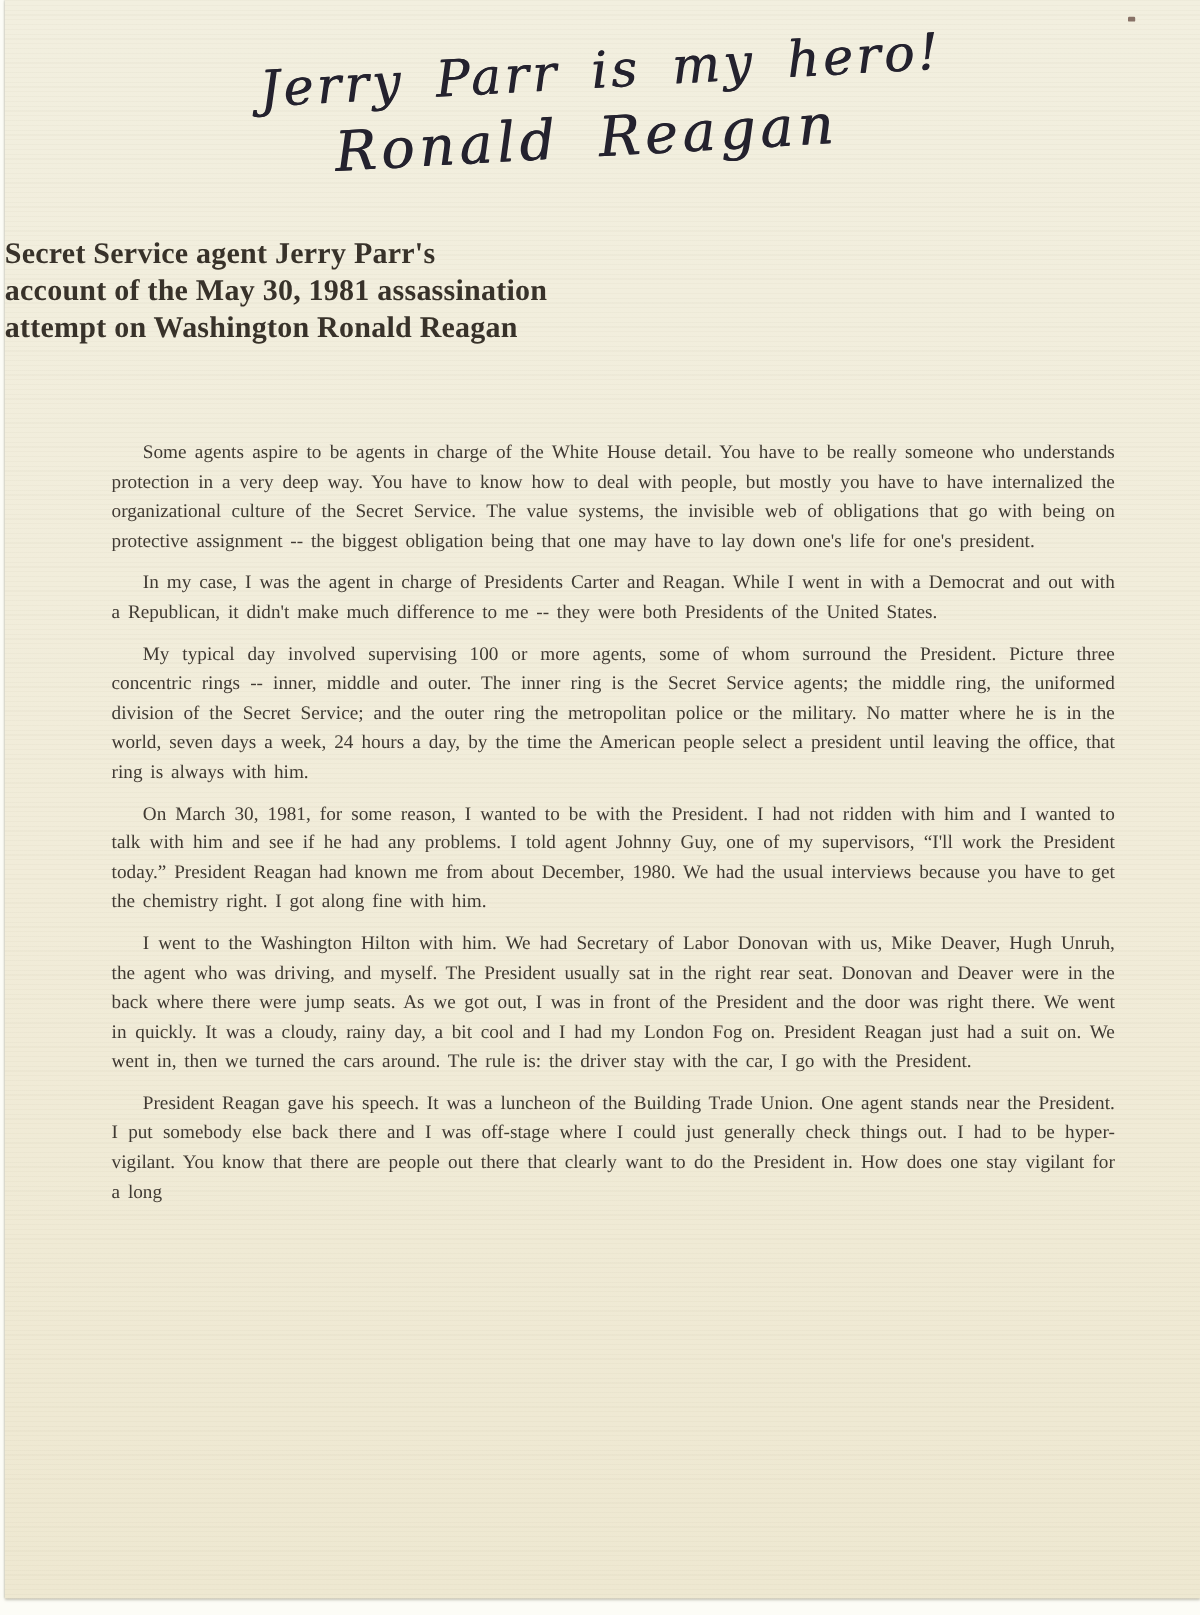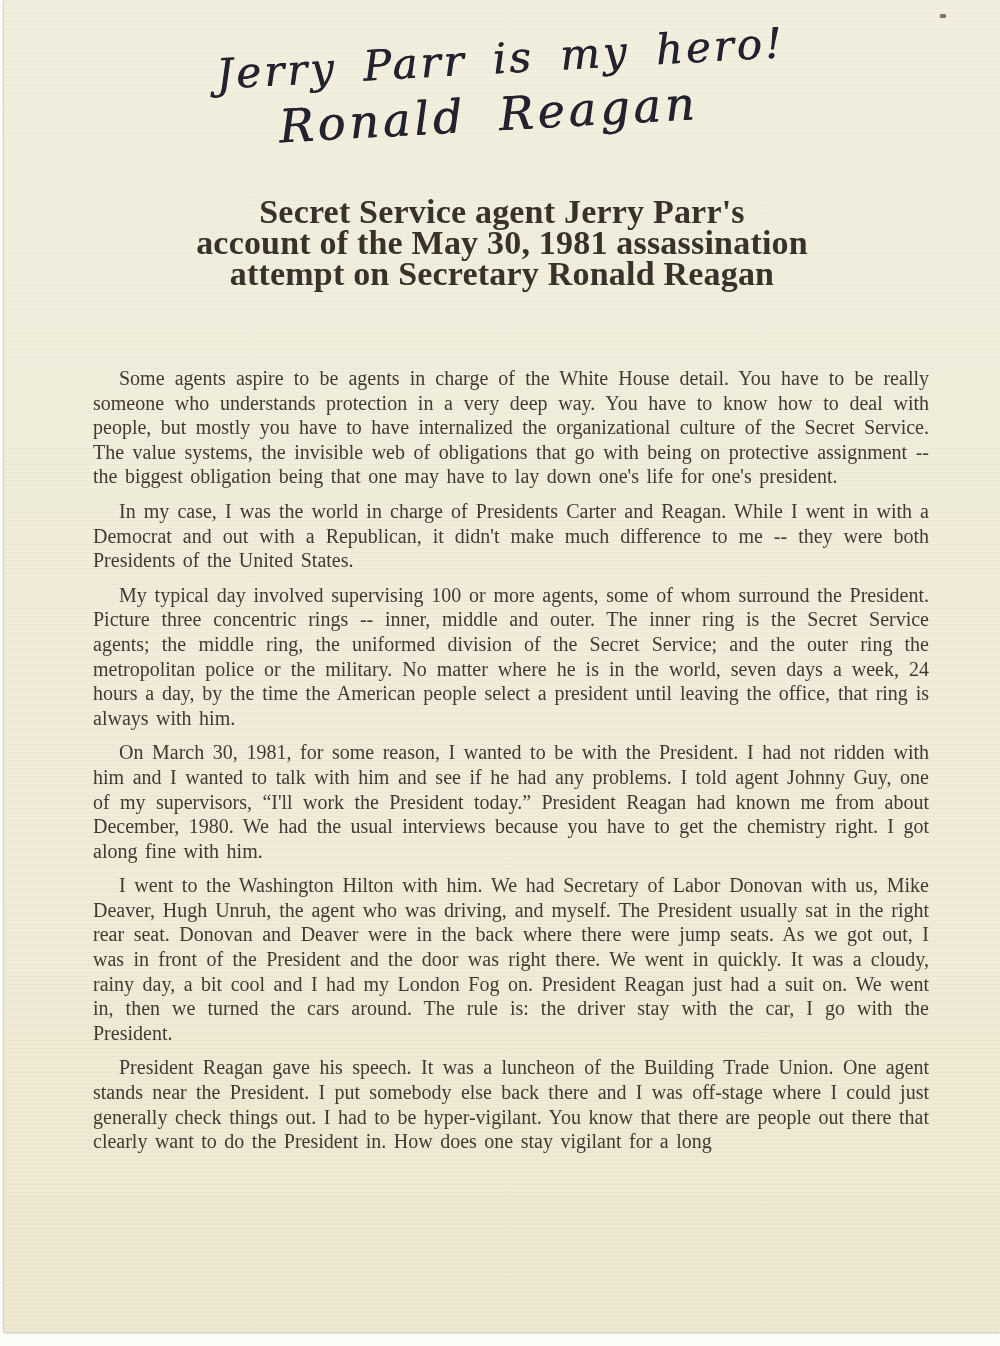--- a/index.html
+++ b/index.html
@@ -57,34 +57,33 @@
     margin-right: 30px;
     letter-spacing: 4px;
     text-shadow: 0.7px 0 currentColor;
     word-spacing: 14px;
   }
   .doc-title {
     position: absolute;
     left: 0;
     top: 196px;
     width: 100%;
-    text-align: center;
     color: #38322a;
     font-weight: bold;
-    font-size: 34px;
+    font-size: 25px;
     line-height: 31px;
     letter-spacing: 0.2px;
   }
   .body-text {
     position: absolute;
     left: 89px;
     top: 366px;
     width: 836px;
     color: #403a33;
-    font-size: 20px;
+    font-size: 16px;
     line-height: 24.6px;
     text-align: justify;
     word-spacing: 2.5px;
   }
   .body-text p {
     margin: 0 0 10px 0;
     text-indent: 26px;
   }
 </style>
 </head>
@@ -95,25 +94,25 @@
   <div class="speck"></div>
 
   <div class="inscription">
     <div class="ins-line1">Jerry Parr is my hero!</div>
     <div class="ins-line2">Ronald Reagan</div>
   </div>
 
   <div class="doc-title">
     <div>Secret Service agent Jerry Parr's</div>
     <div>account of the May 30, 1981 assassination</div>
-    <div>attempt on Secretary Ronald Reagan</div>
+    <div>attempt on Washington Ronald Reagan</div>
   </div>
 
   <div class="body-text">
     <p>Some agents aspire to be agents in charge of the White House detail. You have to be really someone who understands protection in a very deep way. You have to know how to deal with people, but mostly you have to have internalized the organizational culture of the Secret Service. The value systems, the invisible web of obligations that go with being on protective assignment -- the biggest obligation being that one may have to lay down one's life for one's president.</p>
-    <p>In my case, I was the world in charge of Presidents Carter and Reagan. While I went in with a Democrat and out with a Republican, it didn't make much difference to me -- they were both Presidents of the United States.</p>
+    <p>In my case, I was the agent in charge of Presidents Carter and Reagan. While I went in with a Democrat and out with a Republican, it didn't make much difference to me -- they were both Presidents of the United States.</p>
     <p>My typical day involved supervising 100 or more agents, some of whom surround the President. Picture three concentric rings -- inner, middle and outer. The inner ring is the Secret Service agents; the middle ring, the uniformed division of the Secret Service; and the outer ring the metropolitan police or the military. No matter where he is in the world, seven days a week, 24 hours a day, by the time the American people select a president until leaving the office, that ring is always with him.</p>
     <p>On March 30, 1981, for some reason, I wanted to be with the President. I had not ridden with him and I wanted to talk with him and see if he had any problems. I told agent Johnny Guy, one of my supervisors, “I'll work the President today.” President Reagan had known me from about December, 1980. We had the usual interviews because you have to get the chemistry right. I got along fine with him.</p>
     <p>I went to the Washington Hilton with him. We had Secretary of Labor Donovan with us, Mike Deaver, Hugh Unruh, the agent who was driving, and myself. The President usually sat in the right rear seat. Donovan and Deaver were in the back where there were jump seats. As we got out, I was in front of the President and the door was right there. We went in quickly. It was a cloudy, rainy day, a bit cool and I had my London Fog on. President Reagan just had a suit on. We went in, then we turned the cars around. The rule is: the driver stay with the car, I go with the President.</p>
     <p>President Reagan gave his speech. It was a luncheon of the Building Trade Union. One agent stands near the President. I put somebody else back there and I was off-stage where I could just generally check things out. I had to be hyper-vigilant. You know that there are people out there that clearly want to do the President in. How does one stay vigilant for a long</p>
   </div>
 
 </div>
 
 </body></html>

